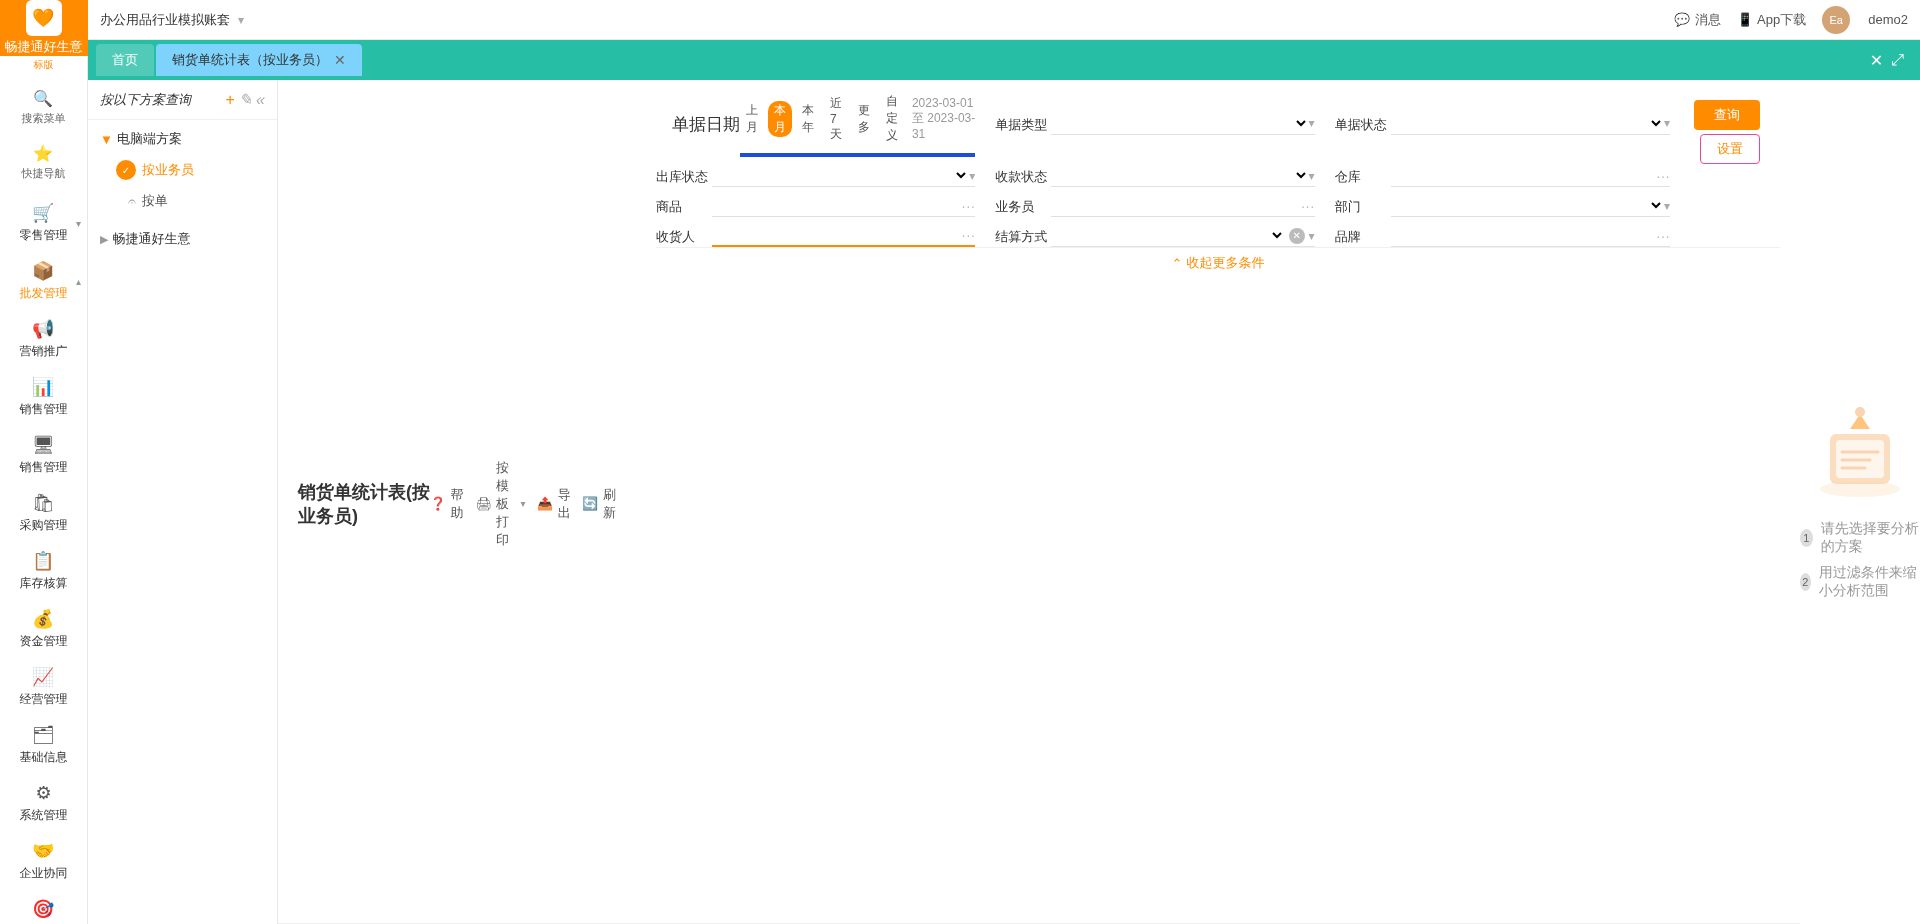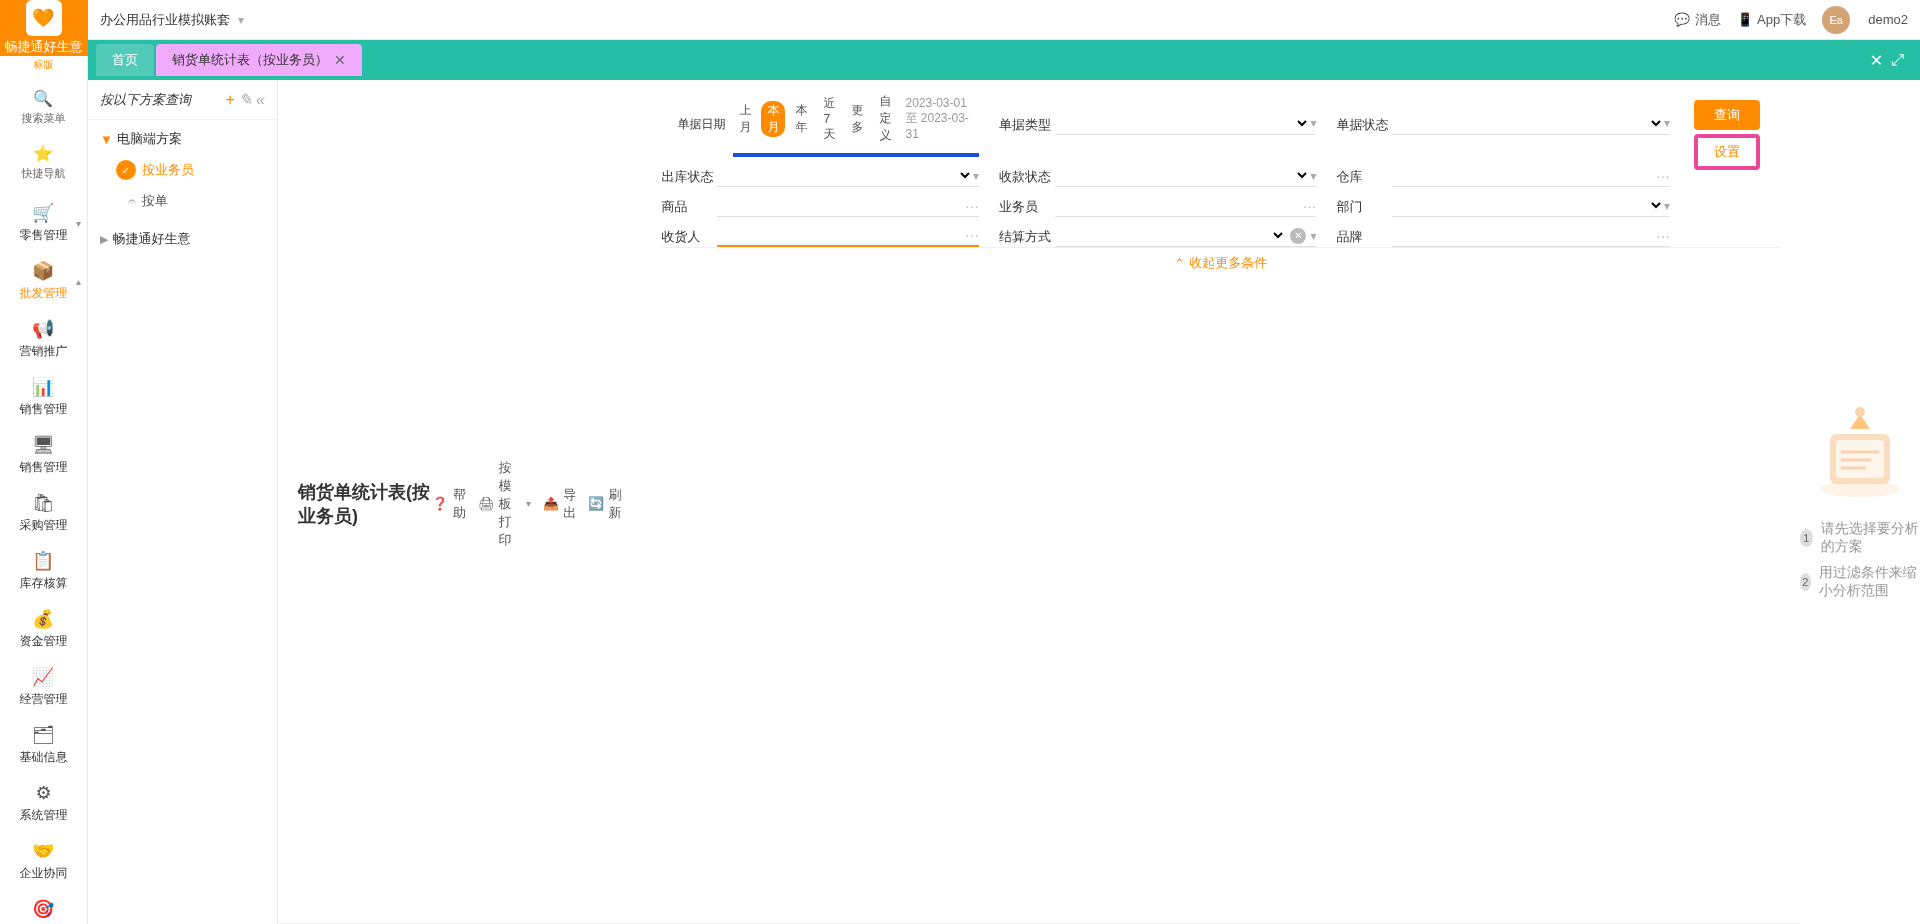--- a/index.html
+++ b/index.html
@@ -31,21 +31,21 @@
     .topbar-right { display: flex; align-items: center; gap: 16px; font-size: 13px; color: #555; }
     .topbar-right .msg { display: flex; align-items: center; gap: 4px; cursor: pointer; }
     .topbar-right .app { display: flex; align-items: center; gap: 4px; cursor: pointer; }
     .topbar-right .avatar { width: 28px; height: 28px; border-radius: 50%; background: #d4a373; display: flex; align-items: center; justify-content: center; color: #fff; font-size: 11px; }
     .topbar-dropdown { font-size: 12px; color: #aaa; cursor: pointer; }
 
     
     .tabs { height: 40px; background: #26bfa5; display: flex; align-items: center; padding: 0 8px; gap: 2px; }
     .tab { height: 32px; padding: 0 16px; display: flex; align-items: center; border-radius: 4px 4px 0 0; cursor: pointer; font-size: 13px; gap: 6px; }
     .tab.home { background: rgba(255,255,255,0.2); color: #fff; }
-    .tab.active { background: #f0abfc; color: #333; }
+    .tab.active { background: #7dd3fc; color: #333; }
     .tab.active .tab-close { color: #666; }
     .tab-close { font-size: 14px; cursor: pointer; color: rgba(255,255,255,0.8); }
     .tabs-spacer { flex: 1; }
     .tabs-actions { display: flex; align-items: center; gap: 8px; color: #fff; padding-right: 8px; }
     .tabs-actions span { cursor: pointer; font-size: 16px; }
 
     
     .content { flex: 1; display: flex; overflow: hidden; background: #f5f5f5; }
 
     
@@ -73,21 +73,21 @@
 
     
     .filter-area { background: #fff; padding: 12px 20px; border-bottom: 1px solid #f0f0f0; }
     .date-tabs { display: flex; align-items: center; gap: 4px; }
     .date-tab { padding: 1px 6px; font-size: 12px; color: #555; cursor: pointer; border-radius: 2px; }
     .date-tab.active { background: #ff8c00; color: #fff; border-radius: 10px; }
     .collapse-bar { text-align: center; padding: 6px; cursor: pointer; color: #ff8c00; font-size: 13px; border-top: 1px solid #f0f0f0; background: #fff; display: flex; align-items: center; justify-content: center; gap: 4px; }
 
     
     .query-btn { background: #ff8c00; color: #fff; border: none; border-radius: 4px; padding: 6px 20px; font-size: 13px; cursor: pointer; }
-    .set-btn { background: #fff; color: #ff8c00; border: 4px solid #ec4899; border-radius: 4px; padding: 5px 16px; font-size: 13px; cursor: pointer; margin-top: 4px; }
+    .set-btn { background: #fff; color: #ff8c00; border: 1px solid #ec4899; border-radius: 4px; padding: 5px 16px; font-size: 13px; cursor: pointer; margin-top: 4px; }
     .query-btn-area { display: flex; flex-direction: column; align-items: flex-end; padding: 8px 20px; min-width: 100px; }
 
     
     .empty-state { flex: 1; display: flex; flex-direction: column; align-items: center; justify-content: center; gap: 16px; background: #fff; }
     .empty-tips { display: flex; flex-direction: column; gap: 8px; }
     .empty-tip { display: flex; align-items: center; gap: 8px; font-size: 14px; color: #999; }
     .tip-num { width: 18px; height: 18px; border-radius: 50%; background: #ddd; display: flex; align-items: center; justify-content: center; font-size: 11px; color: #666; }
   </style>
 </head>
 <body>
@@ -266,21 +266,21 @@
         </div>
       </div>
 
       <div class="filter-area">
         <div style="display:flex;align-items:flex-start;">
           <div style="flex:1;">
 
             <div style="display:grid;grid-template-columns:repeat(3,1fr);margin-bottom:10px;">
 
               <div style="display:flex;align-items:center;">
-                <span style="font-size:12px;color:#333;white-space:nowrap;min-width:56px;margin-left:16px;">单据日期</span>
+                <span style="font-size:17px;color:#333;white-space:nowrap;min-width:56px;margin-left:16px;">单据日期</span>
                 <div style="flex:1;display:flex;align-items:center;border-bottom:4px solid #1d4ed8;margin-right:20px;padding-bottom:8px;gap:4px;">
                   <div class="date-tabs">
                     <span class="date-tab">上月</span>
                     <span class="date-tab active">本月</span>
                     <span class="date-tab">本年</span>
                     <span class="date-tab">近7天</span>
                     <span class="date-tab">更多</span>
                     <span class="date-tab">自定义</span>
                   </div>
                   <span style="font-size:12px;color:#999;margin-left:4px;">2023-03-01 至 2023-03-31</span>

